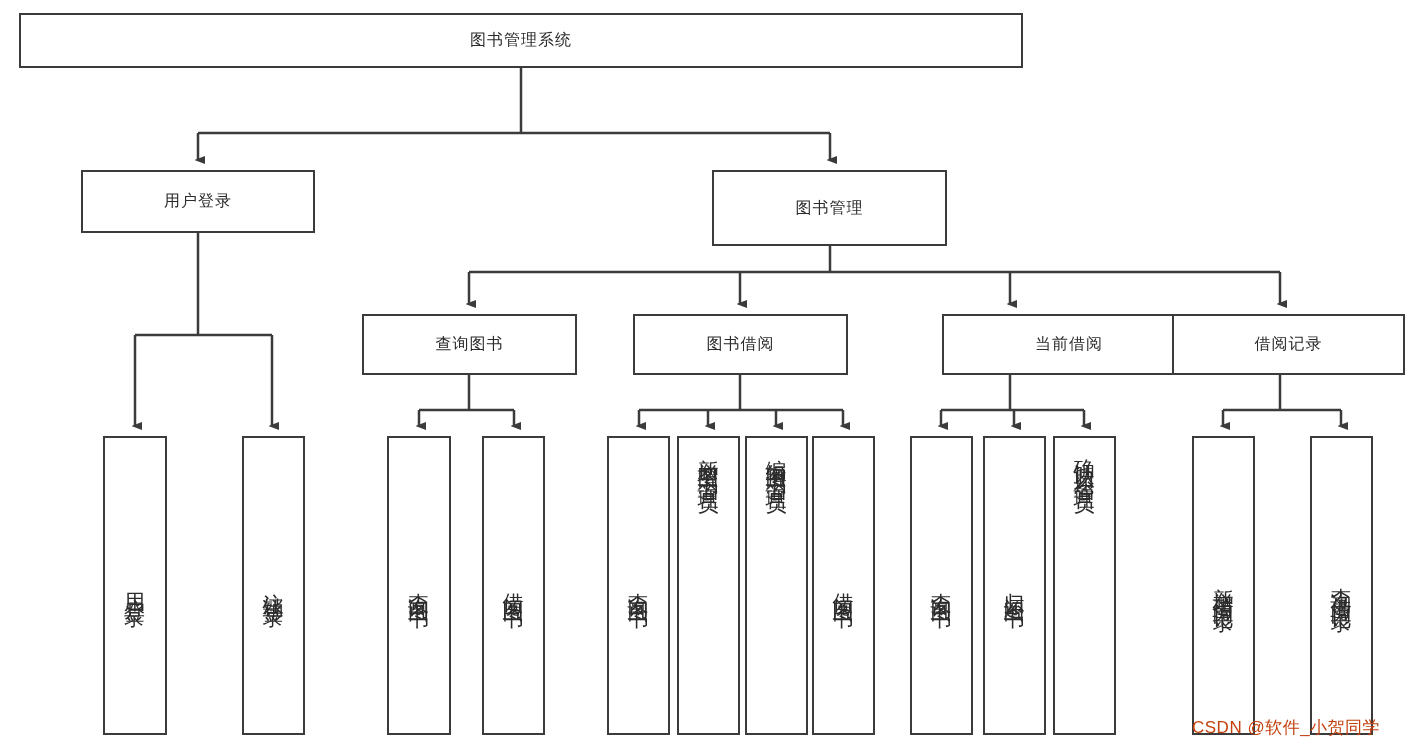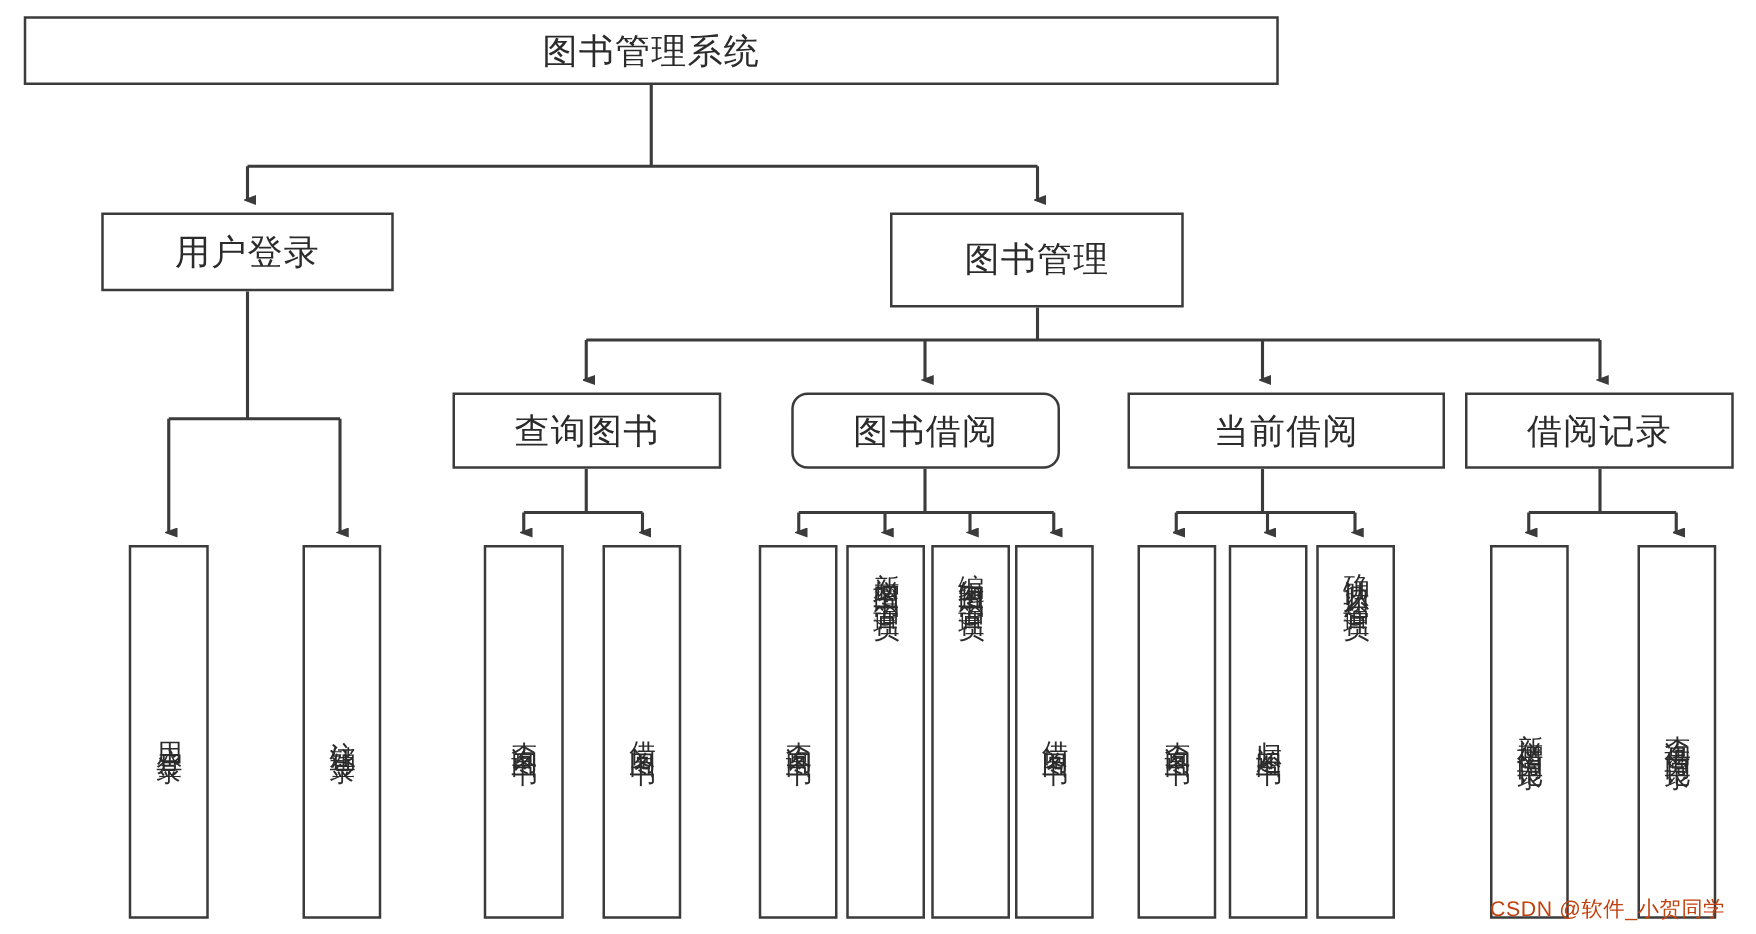--- a/index.html
+++ b/index.html
@@ -29,21 +29,21 @@
     position: absolute;
     box-sizing: border-box;
     background: #ffffff;
     border: 2px solid #3b3b3b;
     display: flex;
     align-items: center;
     justify-content: center;
     color: #2b2b2b;
   }
   .node.h {
-    font-size: 28px;
+    font-size: 16px;
     letter-spacing: 1px;
   }
   .node.v {
     font-size: 21px;
     align-items: center;
     justify-content: center;
   }
   .node.v .vtext {
     writing-mode: vertical-rl;
     text-orientation: upright;
@@ -126,27 +126,27 @@
   <div class="node h" style="left:81px; top:170px; width:234px; height:63px;">
     <span>用户登录</span>
   </div>
   <div class="node h" style="left:712px; top:170px; width:235px; height:76px;">
     <span>图书管理</span>
   </div>
 
   <div class="node h" style="left:362px; top:314px; width:215px; height:61px;">
     <span>查询图书</span>
   </div>
-  <div class="node h" style="left:633px; top:314px; width:215px; height:61px;border-radius:13px;">
+  <div class="node h" style="left:633px; top:314px; width:215px; height:61px;">
     <span>图书借阅</span>
   </div>
-  <div class="node h" style="left:902px; top:314px; width:254px; height:61px;justify-content:center;">
+  <div class="node h" style="left:942px; top:314px; width:254px; height:61px;justify-content:center;">
     <span>当前借阅</span>
   </div>
-  <div class="node h" style="left:1172px; top:314px; width:215px; height:61px;">
+  <div class="node h" style="left:1172px; top:314px; width:233px; height:61px;">
     <span>借阅记录</span>
   </div>
 
   <div class="node v" style="left:103px; top:436px; width:64px; height:299px;">
     <span class="vtext">用户登录</span>
   </div>
   <div class="node v" style="left:242px; top:436px; width:63px; height:299px;">
     <span class="vtext">注销登录</span>
   </div>
 

